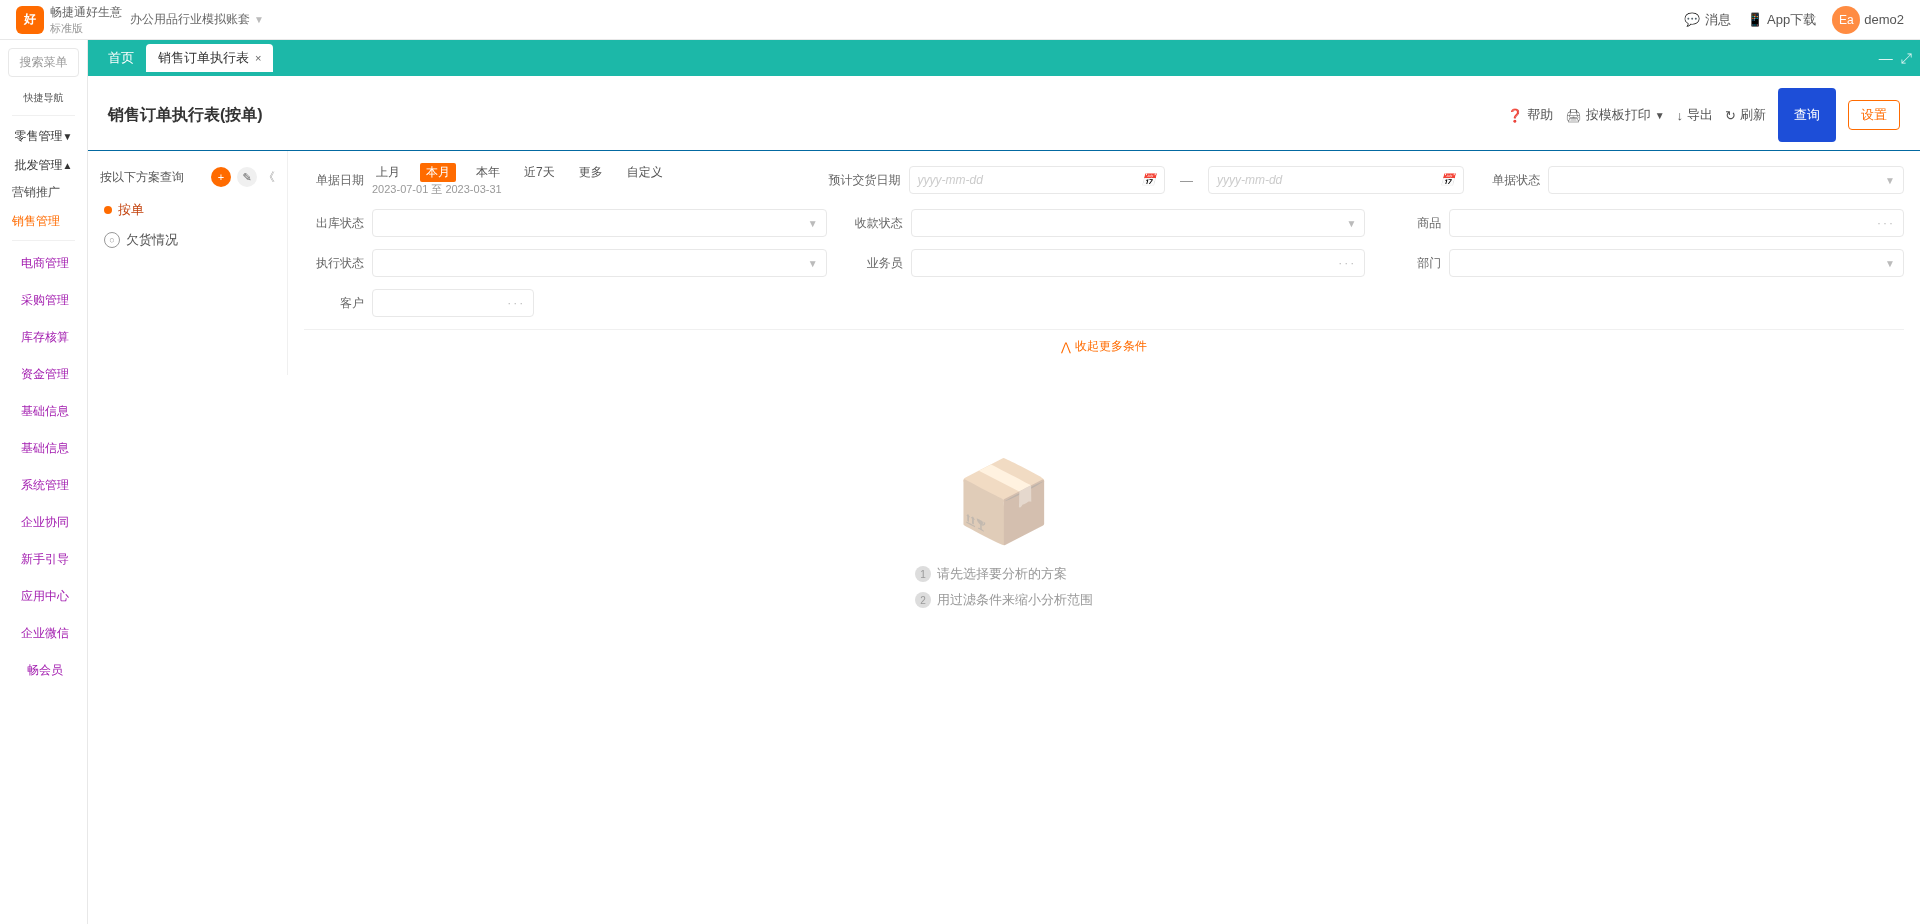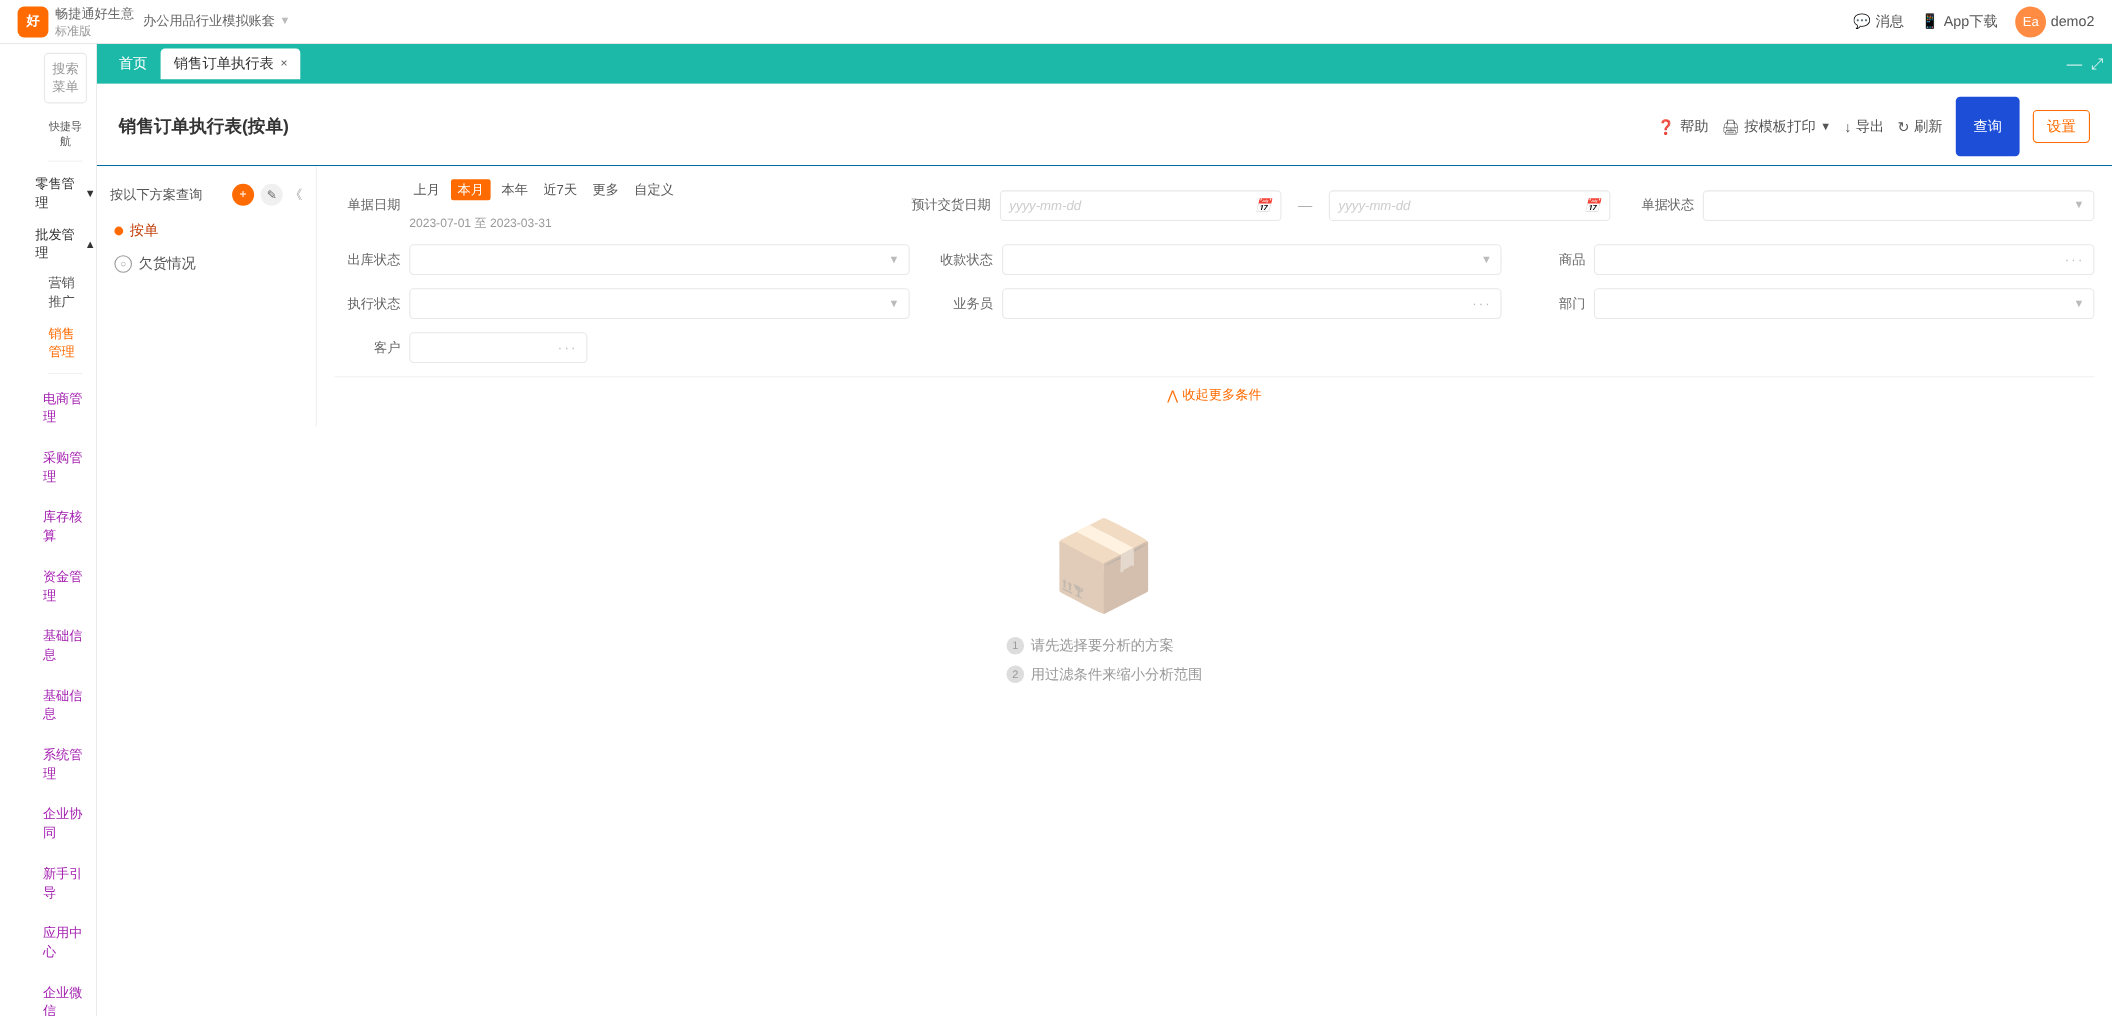--- a/index.html
+++ b/index.html
@@ -26,21 +26,20 @@
     .user-avatar { width: 28px; height: 28px; border-radius: 50%; background: #ff8c42; display: flex; align-items: center; justify-content: center; color: white; font-size: 12px; }
 
     
     .sidebar {
       position: fixed; left: 0; top: 40px; bottom: 0;
       width: 88px;
       background: #fff;
       border-right: 1px solid #e8e8e8;
       overflow-y: auto;
       z-index: 90;
-      padding-left: 32px;
     }
     .sidebar-item {
       display: flex; flex-direction: column; align-items: center;
       padding: 10px 4px;
       cursor: pointer;
       font-size: 12px;
       color: #a21caf;
       border-left: 3px solid transparent;
     }
     .sidebar-search { padding: 8px 8px; }
@@ -151,21 +150,21 @@
       background: #fff;
       display: flex; align-items: center; justify-content: space-between;
       cursor: pointer;
       min-height: 28px;
     }
     .filter-input .arrow { color: #bbb; font-size: 10px; }
     .filter-input .dots { color: #bbb; font-size: 12px; letter-spacing: 2px; }
     .date-range { display: flex; align-items: center; gap: 15px; flex: 1; font-style: italic; }
     .date-input { flex: 1; border: 1px solid #e8e8e8; border-radius: 4px; padding: 5px 8px; font-size: 12px; color: #999; background: #fff; display: flex; align-items: center; justify-content: space-between; min-height: 28px; cursor: pointer; }
     .date-sep { color: #999; }
-    .date-tabs { display: flex; align-items: center; gap: 6px; margin-bottom: 13px; text-align: center; }
+    .date-tabs { display: flex; align-items: center; gap: 16px; margin-bottom: 0; text-align: center; }
     .date-tab { font-size: 12px; color: #555; cursor: pointer; padding: 1px 4px; }
     .date-tab.active { background: #ff6b00; color: white; border-radius: 2px; padding: 1px 6px; }
     .date-range-text { font-size: 11px; color: #999; }
 
     .collapse-btn {
       text-align: center;
       padding: 8px;
       color: #ff6b00;
       font-size: 12px;
       cursor: pointer;

